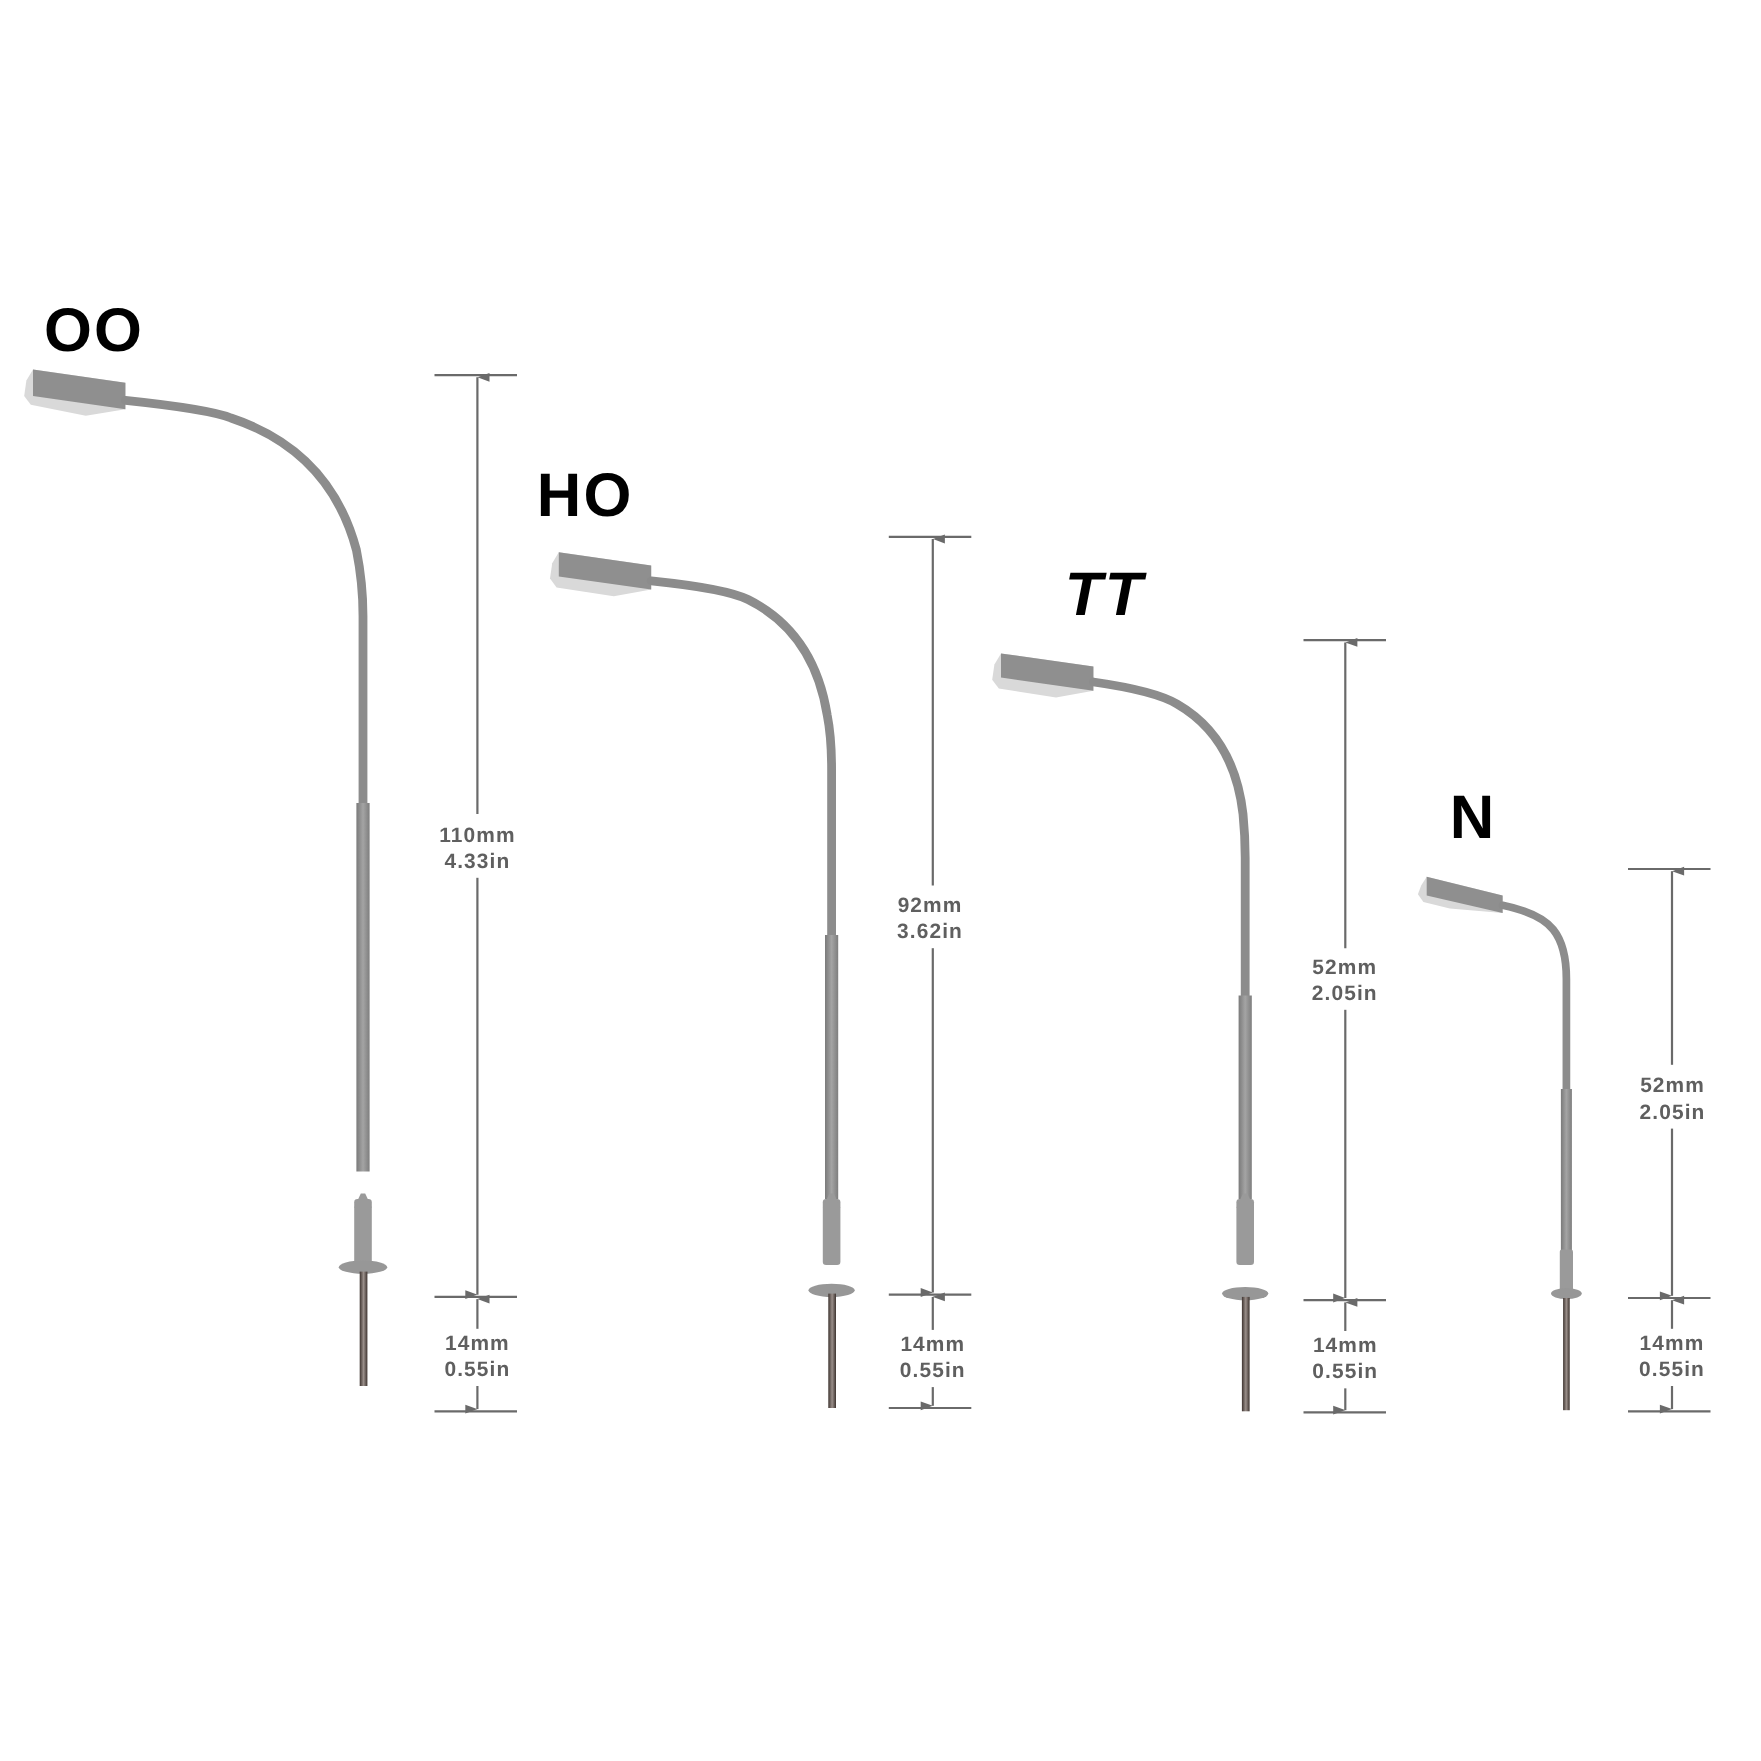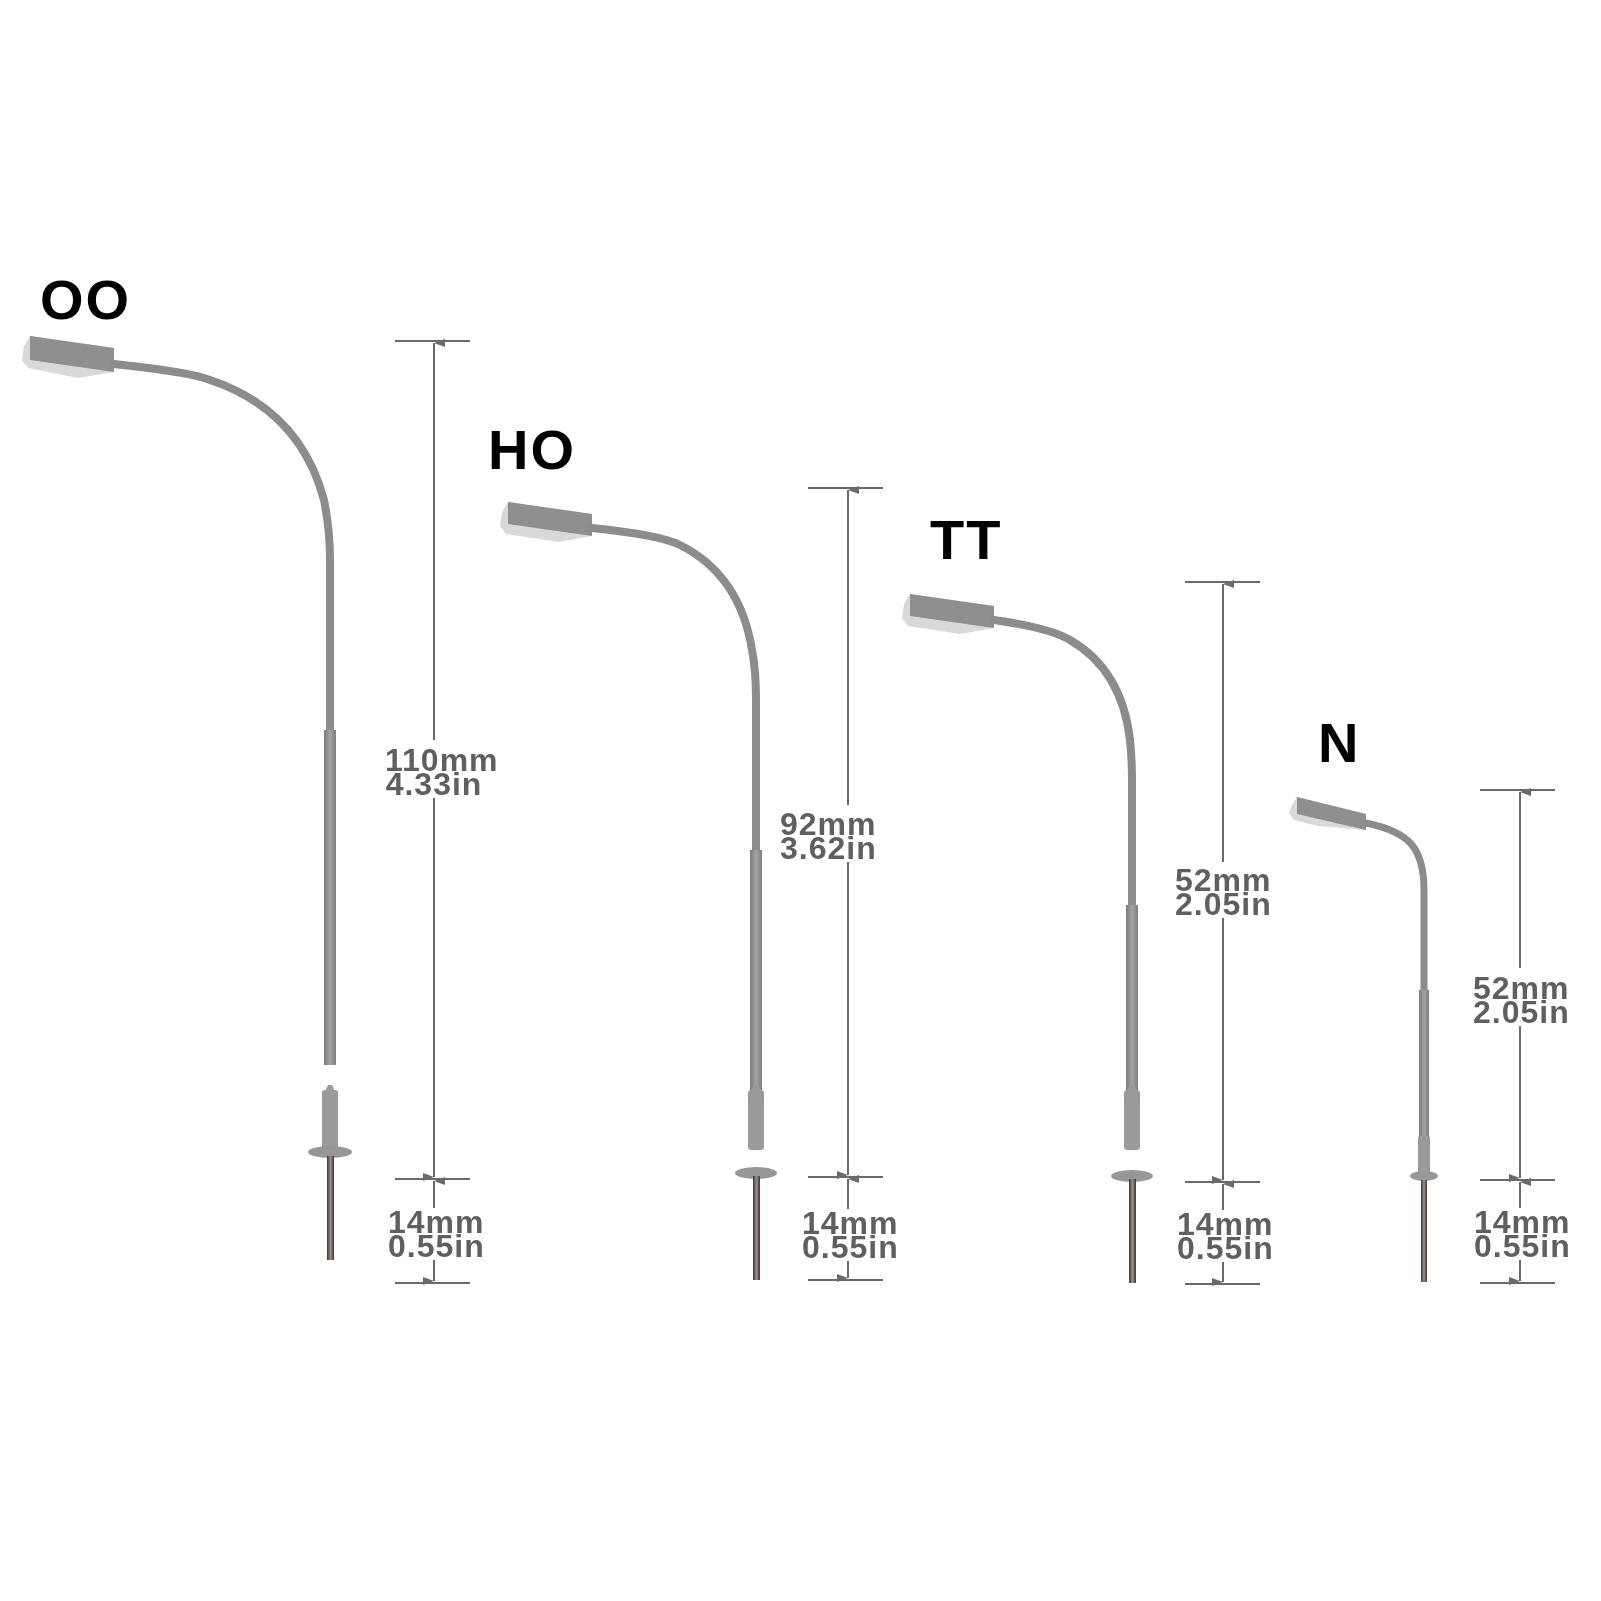--- a/index.html
+++ b/index.html
@@ -1,21 +1,21 @@
 <!DOCTYPE html>
 <html><head>
 <meta charset="utf-8">
 <style>
   html, body { margin:0; padding:0; background:#ffffff; }
   body { width:1601px; height:1601px; position:relative; overflow:hidden;
          font-family:"Liberation Sans", "DejaVu Sans", sans-serif; }
   #stage { position:absolute; left:0; top:0; width:1601px; height:1601px; }
   .scale-label { position:absolute; font-weight:bold; font-size:56px; color:#000;
                  letter-spacing:2px; line-height:1;text-align:right; }
-  .dim-label { position:absolute; font-weight:bold; font-size:32px; color:#5f5f5f;
+  .dim-label { position:absolute; font-weight:bold; font-size:19px; color:#5f5f5f;
                line-height:24px; text-align:center; letter-spacing:1px; background:#fff; padding:2px 0; }
   .dim-label span { display:block; }
 </style>
 </head>
 <body>
 
 <div id="stage">
 
   <svg width="1601" height="1601" viewBox="0 0 1601 1601" style="position:absolute;left:0;top:0">
     <defs>
@@ -127,28 +127,28 @@
       <line x1="1480" y1="1283" x2="1555" y2="1283"></line>
       <line x1="1520" y1="792" x2="1520" y2="968" marker-start="url(#arrUp)"></line>
       <line x1="1520" y1="1020" x2="1520" y2="1178" marker-end="url(#arrUp)"></line>
       <line x1="1520" y1="1182" x2="1520" y2="1210" marker-start="url(#arrUp)"></line>
       <line x1="1520" y1="1260" x2="1520" y2="1281" marker-end="url(#arrUp)"></line>
     </g>
   </svg>
 
   <div class="scale-label" style="left:40px;top:272px;">OO</div>
   <div class="scale-label" style="left:488px;top:422px;">HO</div>
-  <div class="scale-label" style="left:930px;top:512px;">TT</div>
+  <div class="scale-label" style="left:968px;top:512px;font-style:italic;">TT</div>
   <div class="scale-label" style="left:1318px;top:715px;">N</div>
 
   <div class="dim-label" style="left:385px;top:746px;width:98px;">
     <span>110mm</span>
     <span>4.33in</span>
   </div>
-  <div class="dim-label" style="left:780px;top:810px;width:95px;">
+  <div class="dim-label" style="left:798px;top:810px;width:95px;">
     <span>92mm</span>
     <span>3.62in</span>
   </div>
   <div class="dim-label" style="left:1175px;top:866px;width:95px;">
     <span>52mm</span>
     <span>2.05in</span>
   </div>
   <div class="dim-label" style="left:1473px;top:974px;width:95px;">
     <span>52mm</span>
     <span>2.05in</span>

